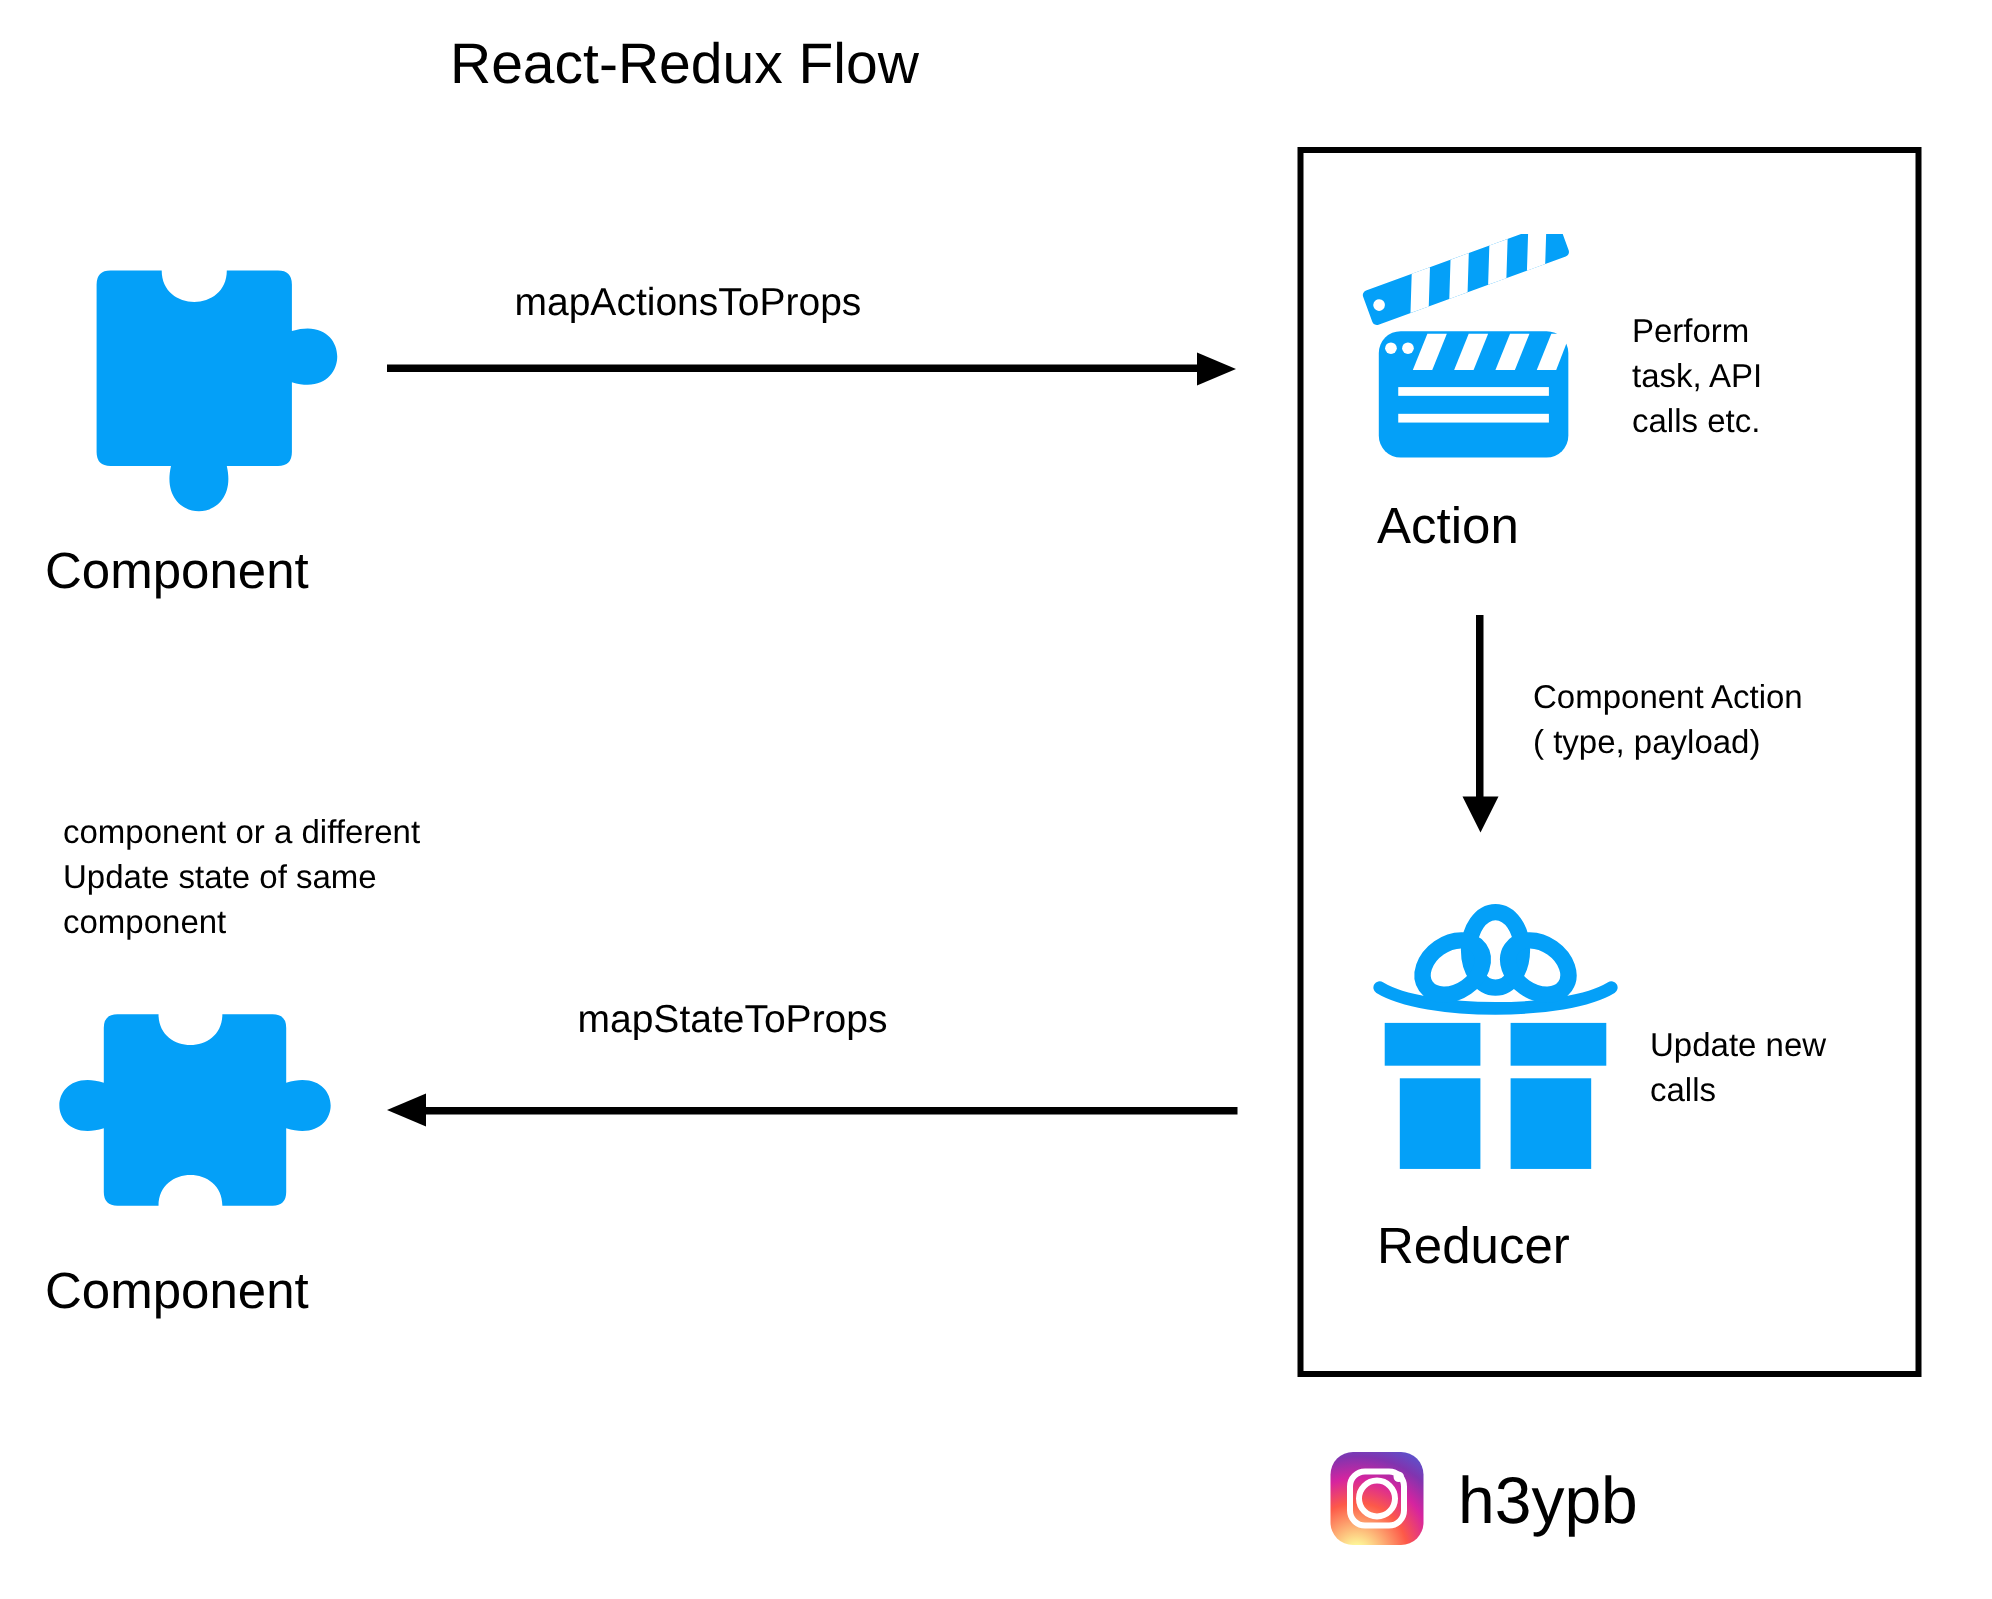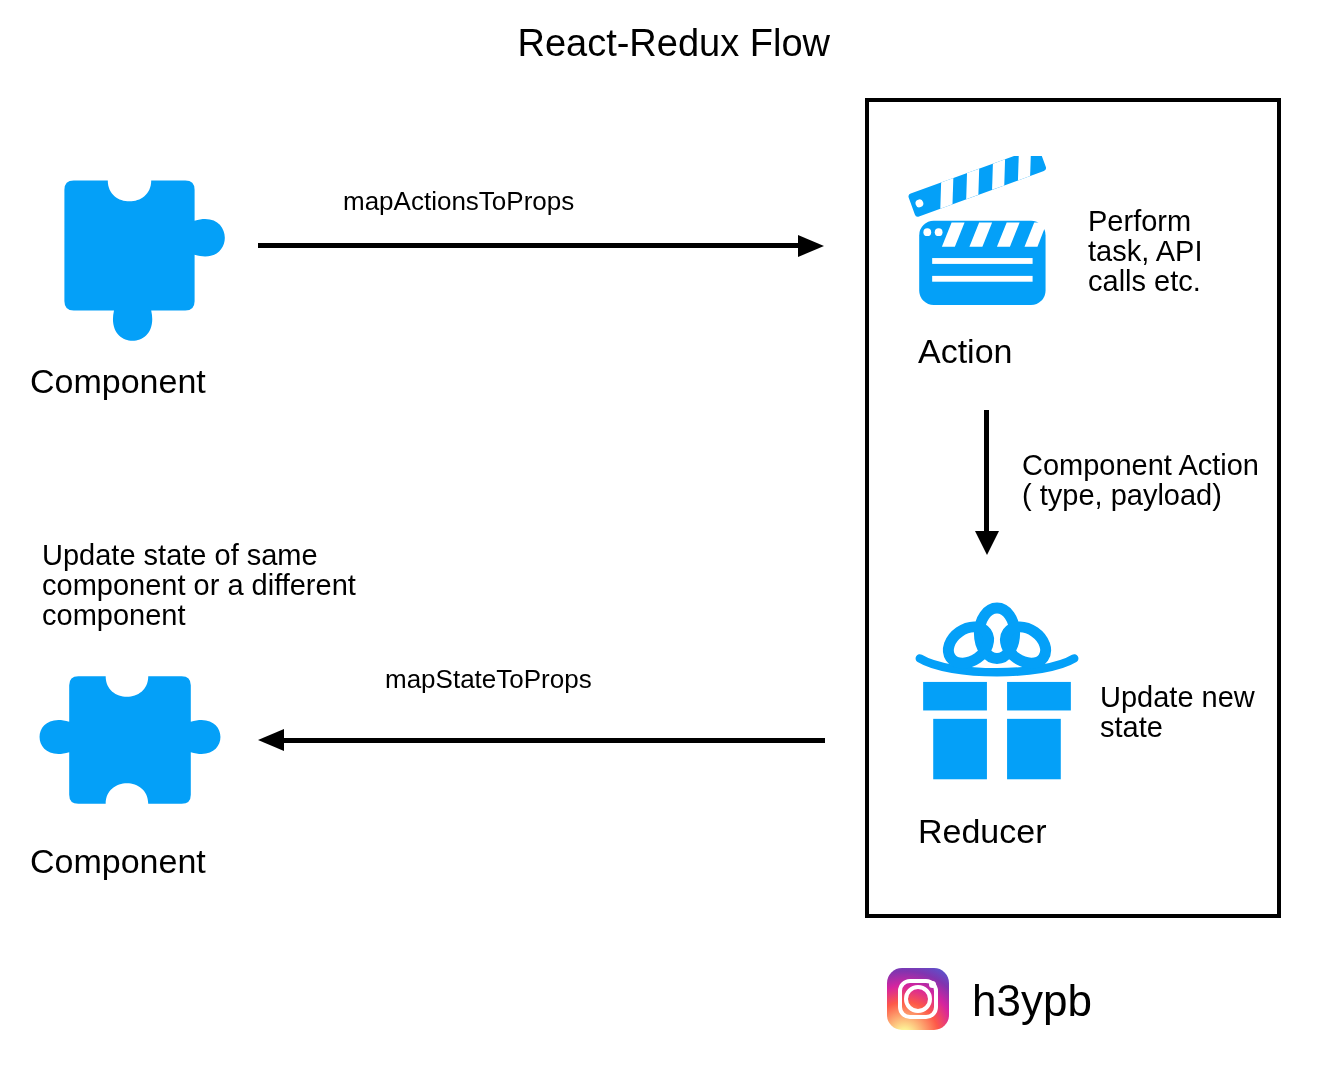--- a/index.html
+++ b/index.html
@@ -2,23 +2,23 @@
 <html><head>
 <meta charset="utf-8">
 <style>
   html,body{margin:0;padding:0;background:#fff;}
   #canvas{
     position:relative;width:1328px;height:1066px;background:#ffffff;
     font-family:"Liberation Sans","DejaVu Sans",sans-serif;color:#000;
     overflow:hidden;
   }
   .abs{position:absolute;white-space:nowrap;}
-  .title{font-size:38px;text-align:right;}
+  .title{font-size:38px;text-align:left;}
   .big-label{font-size:34px;}
-  .note{font-size:29px;line-height:30px;}
+  .note{font-size:22px;line-height:30px;}
   .arrow-label{font-size:26px;}
   .hline{position:absolute;height:5px;background:#000;}
   .vline{position:absolute;width:5px;background:#000;}
   .head-right{position:absolute;width:0;height:0;
     border-top:11px solid transparent;border-bottom:11px solid transparent;
     border-left:26px solid #000;}
   .head-left{position:absolute;width:0;height:0;
     border-top:11px solid transparent;border-bottom:11px solid transparent;
     border-right:26px solid #000;}
   .head-down{position:absolute;width:0;height:0;
@@ -101,27 +101,27 @@
     </g>
     <g fill="#04A0F8">
       <rect x="6" y="50" width="38" height="17"></rect>
       <rect x="56" y="50" width="38" height="17"></rect>
       <rect x="12" y="72" width="32" height="36"></rect>
       <rect x="56" y="72" width="32" height="36"></rect>
     </g>
   </svg>
   <div class="abs note" style="left:1100px;top:682px;">
     <div>Update new</div>
-    <div>state</div>
+    <div>calls</div>
   </div>
   <div class="abs big-label" style="left:918px;top:812px;">Reducer</div>
 
   <div class="abs note" style="left:42px;top:540px;">
+    <div>component or a different</div>
     <div>Update state of same</div>
-    <div>component or a different</div>
     <div>component</div>
   </div>
 
   <div class="abs arrow-label" style="left:385px;top:664px;">mapStateToProps</div>
   <div class="hline" style="left:282px;top:738px;width:543px;"></div>
   <div class="head-left" style="left:258px;top:729px;"></div>
 
   <svg class="abs" style="left:26px;top:664px;" width="208" height="152" viewBox="-8 0 136 100">
     <g fill="#04A0F8">
       <path d="M26,8 L44,8 C44,26 72,26 72,8 L94,8 Q100,8 100,14 L100,38

